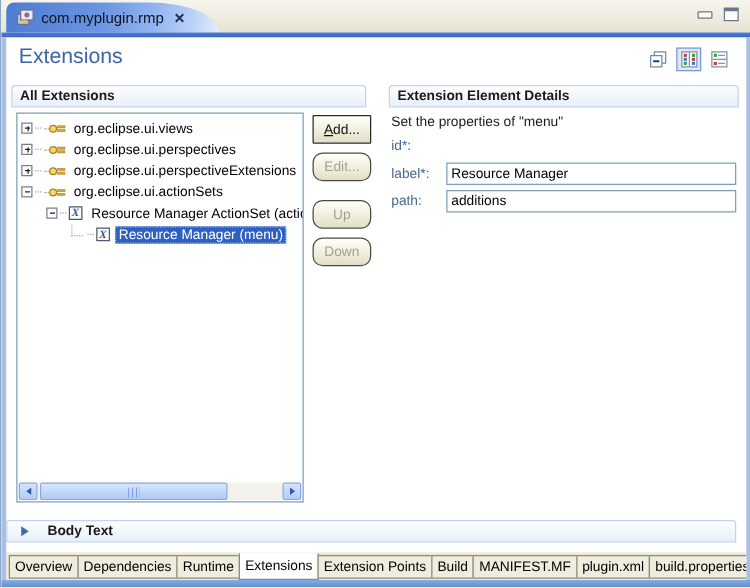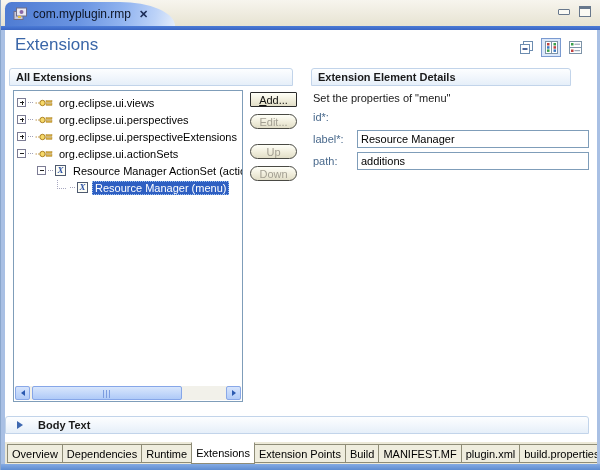--- a/index.html
+++ b/index.html
@@ -35,21 +35,21 @@
   .tbtn { display:inline-flex; width:20px; height:19px; align-items:center; justify-content:center;
           border:1px solid transparent; }
   .tbtn.pressed { border:1px solid #7a9ad0; background:#dce8fa; }
 
   
   .section { position:absolute; }
   .sec-head { height:18px; background:linear-gradient(#fdfeff,#e6eff9);
               border:1px solid #c2d4ea; border-radius:3px 3px 0 0;
               font-weight:bold; padding:2px 6px 8px; color:#1a1a1a; }
   #leftsec  { left:4px;  top:38px; width:284px; }
-  #rightsec { left:306px; top:38px; width:260px; }
+  #rightsec { left:306px; top:38px; width:280px; }
 
   .treebox { position:absolute; left:4px; top:22px; width:230px; height:312px;
              border:1px solid #7f9db9; background:#fff; overflow:hidden; }
   .rows { padding-top:3px; }
   .trow { height:17px; display:flex; align-items:center; white-space:nowrap; }
   .ind { flex:none; }
   .expander { flex:none; width:9px; height:9px; border:1px solid #7c7c94; background:#fff; position:relative; }
   .expander::before { content:""; position:absolute; left:2px; top:3px; width:4px; height:1px; background:#202020; }
   .expander.plus::after { content:""; position:absolute; left:3.5px; top:1.5px; width:1px; height:4px; background:#202020; }
   .stub { flex:none; width:5px; border-top:1px dotted #a0a0b8; margin:0 2px; }
@@ -68,21 +68,21 @@
             border:1px solid #89a8e8; border-radius:2px; display:flex; align-items:center; justify-content:center; }
   .tri-l { width:0; height:0; border-top:3px solid transparent; border-bottom:3px solid transparent; border-right:4px solid #2b5ab0; }
   .tri-r { width:0; height:0; border-top:3px solid transparent; border-bottom:3px solid transparent; border-left:4px solid #2b5ab0; }
   .strack { flex:1; position:relative; }
   .sthumb { position:absolute; left:2px; top:0; width:150px; height:14px; border:1px solid #86a6e8; border-radius:2px;
             background:linear-gradient(#d8e6fc,#afcaf8); }
   .sthumb::after { content:""; position:absolute; left:50%; top:3px; width:9px; height:8px; transform:translateX(-50%);
             background:repeating-linear-gradient(90deg,#7c9ce0 0 1px,transparent 1px 3px); }
 
   .btncol { position:absolute; left:241px; top:22px; width:47px; display:flex; flex-direction:column; }
-  .xpbtn { width:47px; height:15px; font-family:"Liberation Sans",sans-serif; font-size:11px; color:#101010;
+  .xpbtn { width:47px; height:23px; font-family:"Liberation Sans",sans-serif; font-size:11px; color:#101010;
            background:linear-gradient(#fffff8,#efecd9 60%,#e2dec8); border:1px solid #2a2a2a; border-radius:1px; }
   .xpbtn.dis { color:#a39f92; border-color:#4a4a44;border-radius:8px; }
   .xpbtn:nth-child(1){ margin-top:2px; } .xpbtn:nth-child(2){ margin-top:7px; }
   .xpbtn:nth-child(3){ margin-top:15px; } .xpbtn:nth-child(4){ margin-top:7px; }
   .mn { text-decoration:underline; }
 
   .sec-desc { position:absolute; left:2px; top:24px; color:#1a1a1a; }
   .fields { position:absolute; left:2px; top:40px; width:276px; }
   .frow { display:flex; align-items:center; height:18px; margin-bottom:4px; }
   .flabel { flex:none; width:44px; color:#49698c; }

